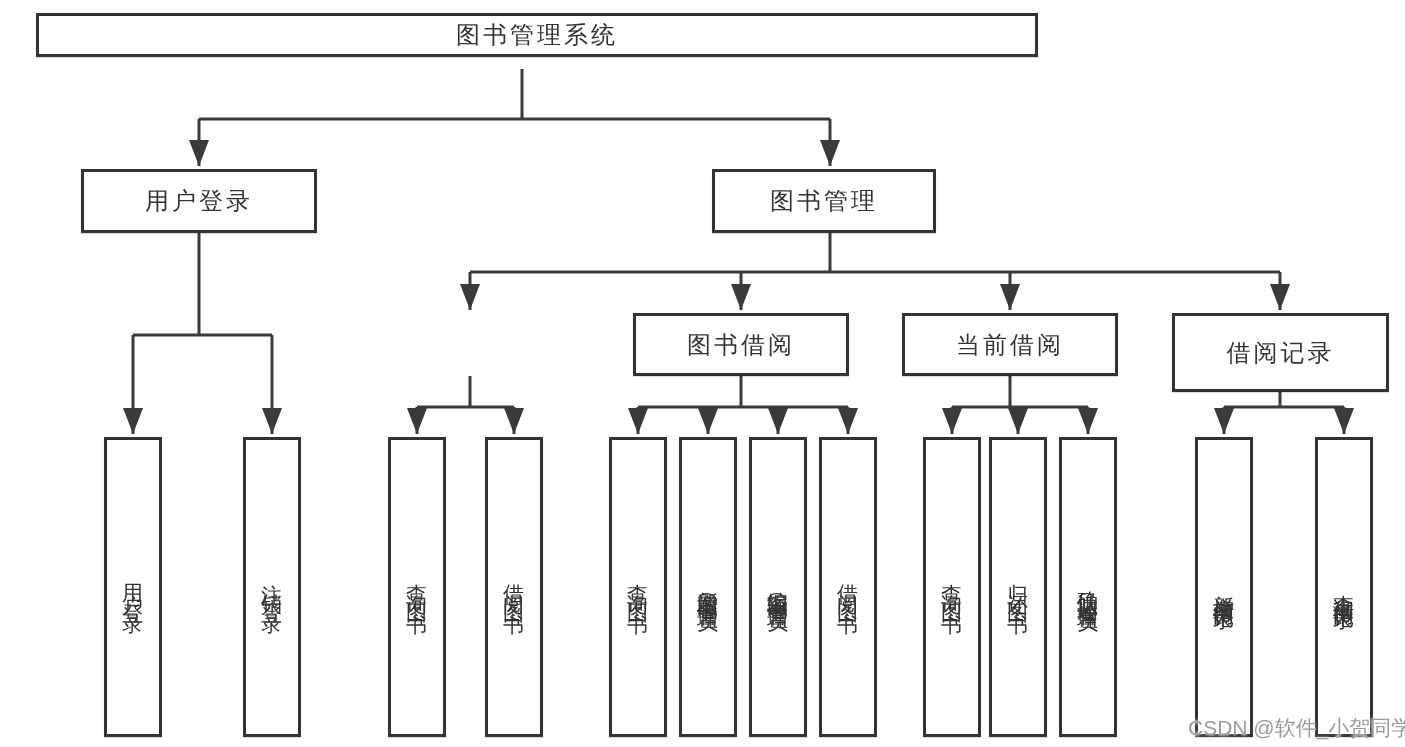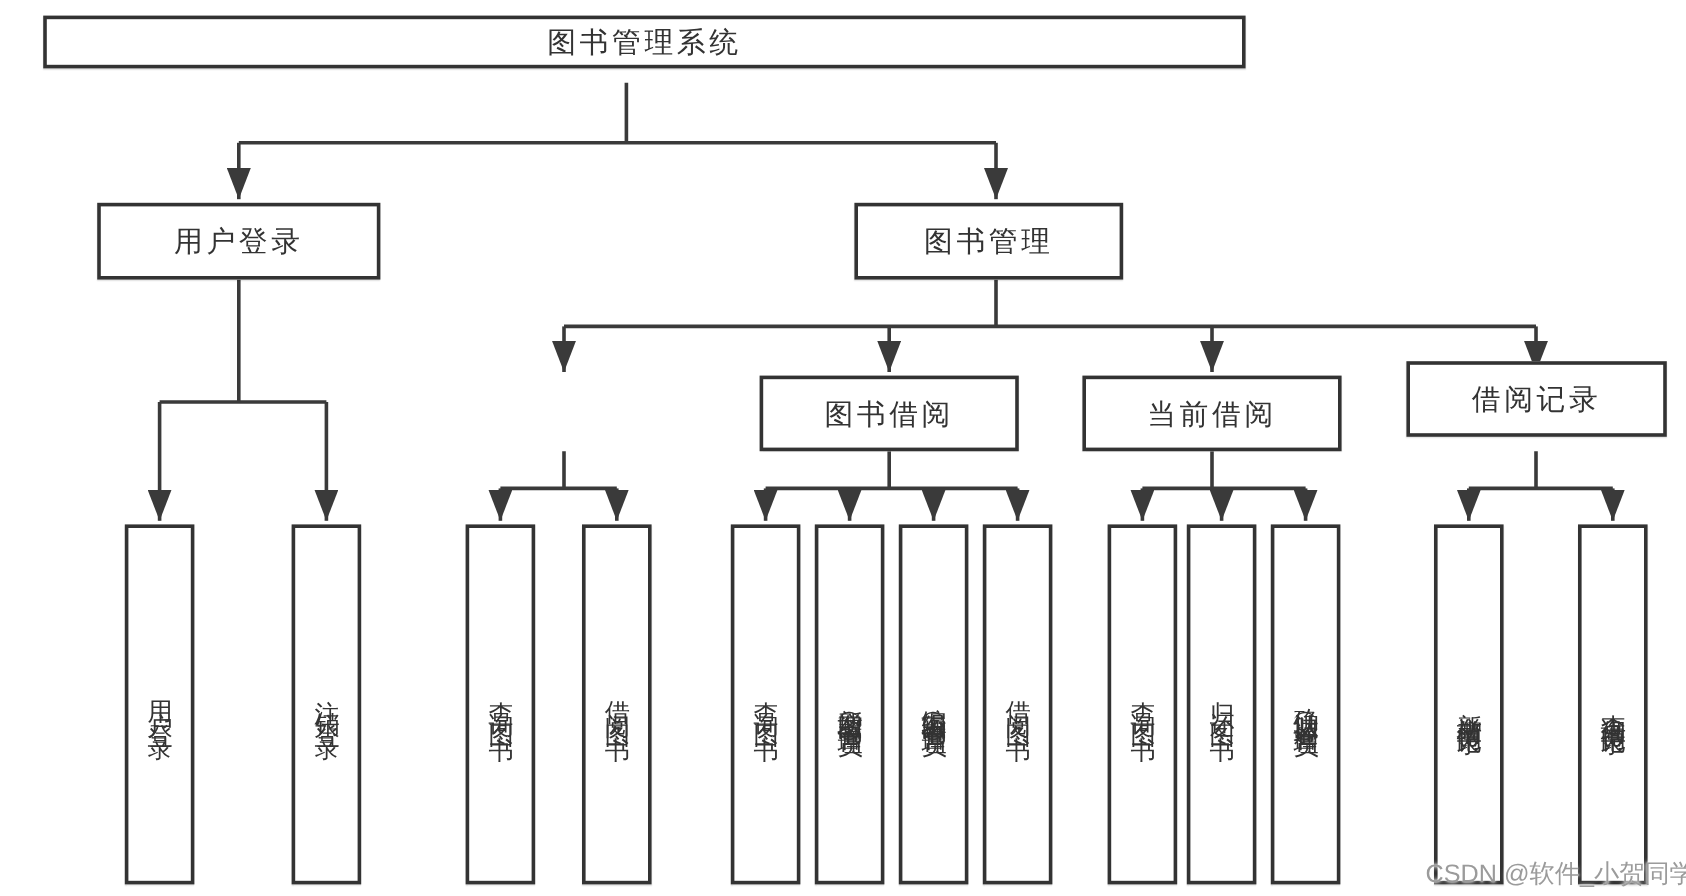--- a/index.html
+++ b/index.html
@@ -80,21 +80,21 @@
   <div class="node" style="left:712px;top:169px;width:224px;height:64px">
     <span class="label">图书管理</span>
   </div>
 
   <div class="node" style="left:633px;top:313px;width:216px;height:63px">
     <span class="label">图书借阅</span>
   </div>
   <div class="node" style="left:902px;top:313px;width:216px;height:63px">
     <span class="label">当前借阅</span>
   </div>
-  <div class="node" style="left:1172px;top:301px;width:217px;height:63px">
+  <div class="node" style="left:1172px;top:313px;width:217px;height:79px">
     <span class="label">借阅记录</span>
   </div>
 
   <div class="node leaf" style="left:104px;top:437px;width:58px;height:300px">
     <span class="label">用户登录</span>
   </div>
   <div class="node leaf" style="left:243px;top:437px;width:58px;height:300px">
     <span class="label">注销登录</span>
   </div>
 

